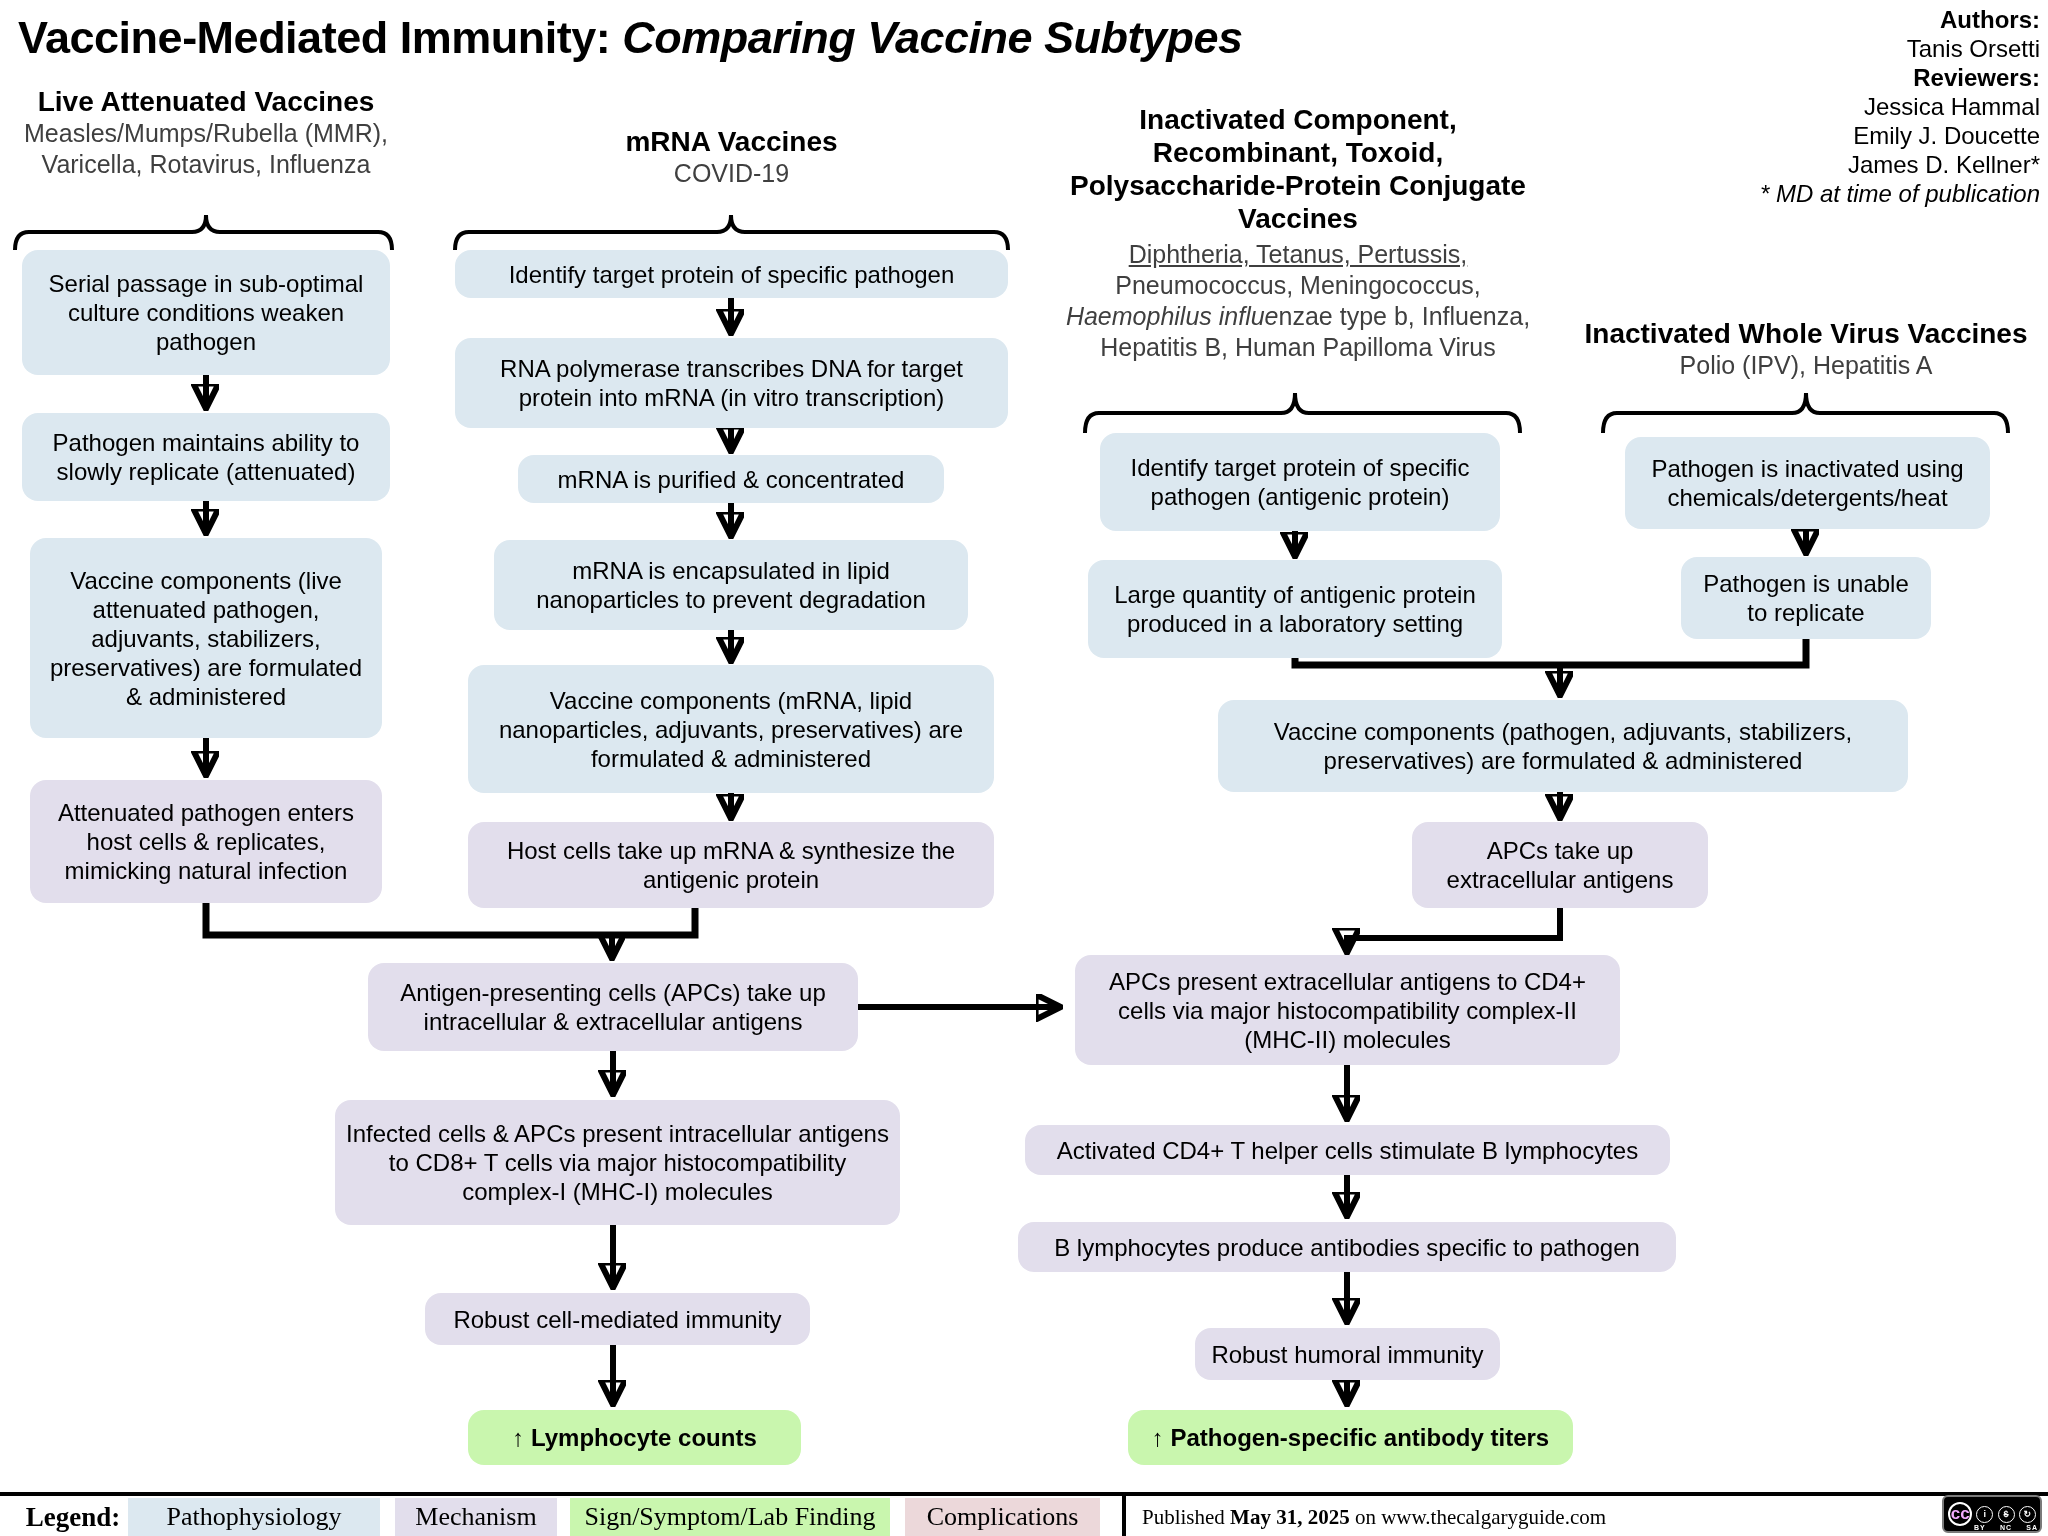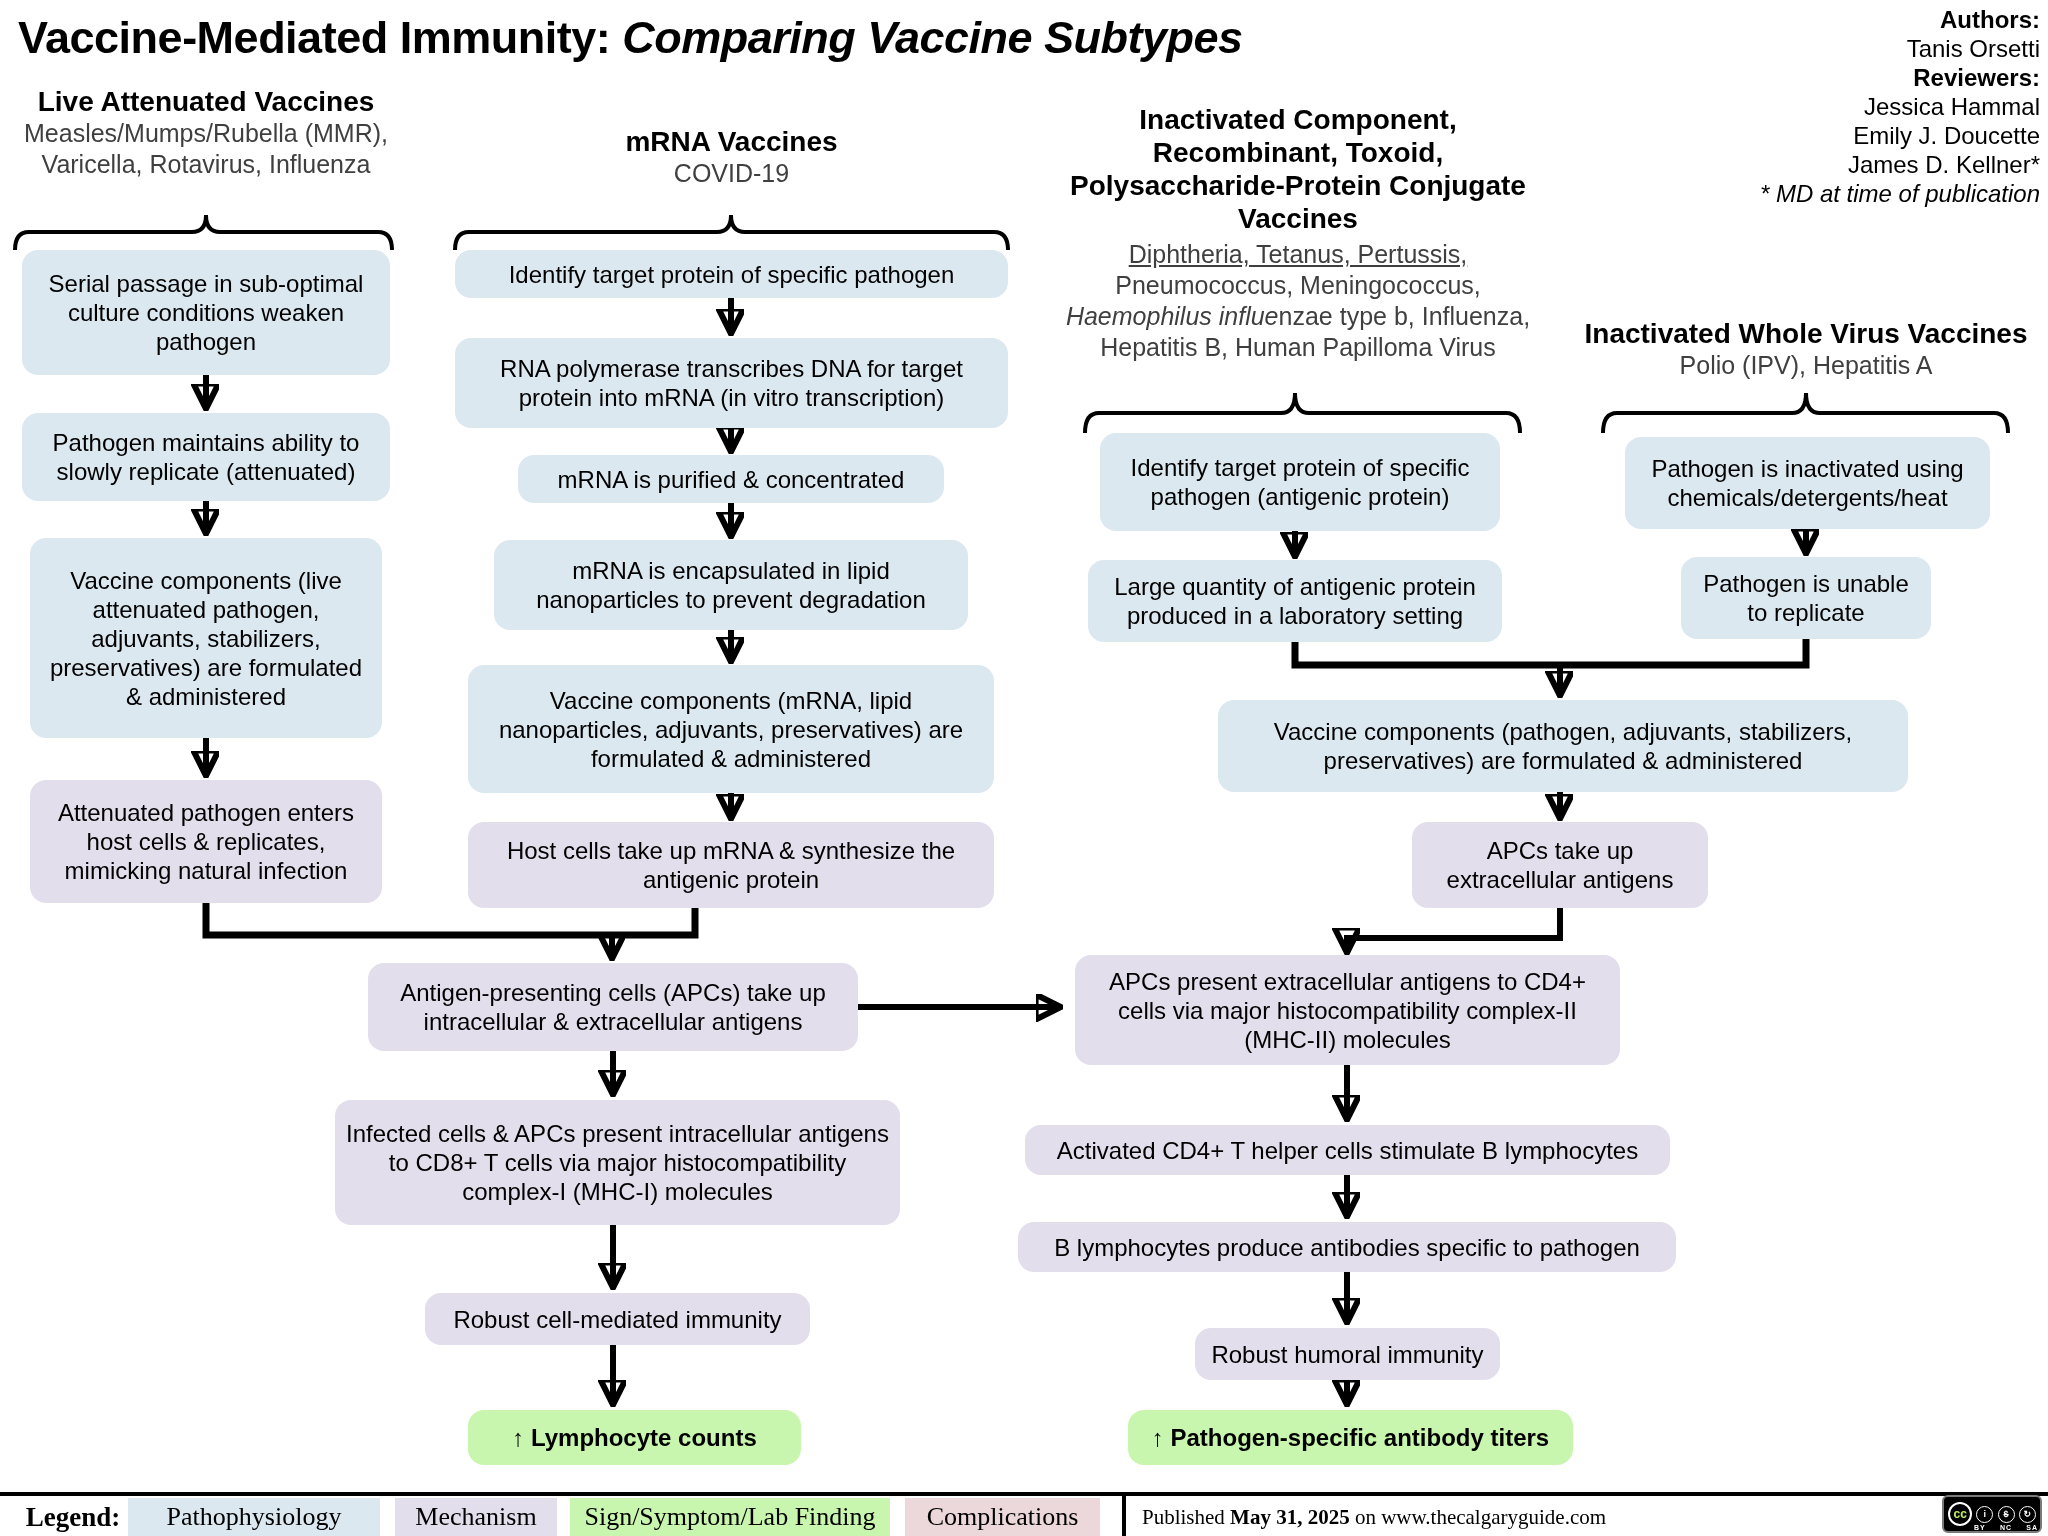--- a/index.html
+++ b/index.html
@@ -31,22 +31,22 @@
   }
   .lcell{position:absolute;top:2px;height:38px;display:flex;align-items:center;justify-content:center;
     font-size:26px;}
   .lgd-label{font-weight:bold;font-size:27px;}
   .pub{font-size:21px;white-space:nowrap;}
   .pub .b{font-weight:bold;}
   .ccbadge{
     position:absolute;left:1942px;top:1495px;width:100px;height:38px;background:#000;border:2px solid #7a7a7a;
     border-radius:6px;display:flex;align-items:center;justify-content:space-evenly;box-sizing:border-box;
   }
-  .cc-circ{width:24px;height:24px;border:2px solid #fff;border-radius:50%;color:#bef264;
-    display:flex;align-items:center;justify-content:center;font-size:12px;font-weight:bold;box-sizing:border-box;}
+  .cc-circ{width:24px;height:24px;border:2px solid #fff;border-radius:50%;color:#f0abfc;
+    display:flex;align-items:center;justify-content:center;font-size:17px;font-weight:bold;box-sizing:border-box;}
   .cc-mini{width:17px;height:17px;border:1.5px solid #fff;border-radius:50%;color:#fff;
     display:flex;align-items:center;justify-content:center;font-size:9px;font-weight:bold;box-sizing:border-box;}
   .cc-sub{position:absolute;bottom:0px;left:30px;right:2px;display:flex;justify-content:space-between;
     color:#fff;font-size:7px;font-weight:bold;letter-spacing:1px;}
   .strike{text-decoration:line-through;}
 </style>
 </head>
 <body>
 
 <div id="canvas">
@@ -144,21 +144,21 @@
   <div class="abs node mech" style="left:30px;top:780px;width:352px;height:123px;">Attenuated pathogen enters host cells &amp; replicates, mimicking natural infection</div>
 
   <div class="abs node patho" style="left:455px;top:250px;width:553px;height:48px;">Identify target protein of specific pathogen</div>
   <div class="abs node patho" style="left:455px;top:338px;width:553px;height:90px;">RNA polymerase transcribes DNA for target protein into mRNA (in vitro transcription)</div>
   <div class="abs node patho" style="left:518px;top:455px;width:426px;height:48px;">mRNA is purified &amp; concentrated</div>
   <div class="abs node patho" style="left:494px;top:540px;width:474px;height:90px;">mRNA is encapsulated in lipid nanoparticles to prevent degradation</div>
   <div class="abs node patho" style="left:468px;top:665px;width:526px;height:128px;">Vaccine components (mRNA, lipid nanoparticles, adjuvants, preservatives) are formulated &amp; administered</div>
   <div class="abs node mech" style="left:468px;top:822px;width:526px;height:86px;">Host cells take up mRNA &amp; synthesize the antigenic protein</div>
 
   <div class="abs node patho" style="left:1100px;top:433px;width:400px;height:98px;">Identify target protein of specific pathogen (antigenic protein)</div>
-  <div class="abs node patho" style="left:1088px;top:560px;width:414px;height:82px;">Large quantity of antigenic protein produced in a laboratory setting</div>
+  <div class="abs node patho" style="left:1088px;top:560px;width:414px;height:98px;">Large quantity of antigenic protein produced in a laboratory setting</div>
 
   <div class="abs node patho" style="left:1625px;top:437px;width:365px;height:92px;">Pathogen is inactivated using chemicals/detergents/heat</div>
   <div class="abs node patho" style="left:1681px;top:557px;width:250px;height:82px;">Pathogen is unable to replicate</div>
 
   <div class="abs node patho" style="left:1218px;top:700px;width:690px;height:92px;">Vaccine components (pathogen, adjuvants, stabilizers, preservatives) are formulated &amp; administered</div>
   <div class="abs node mech" style="left:1412px;top:822px;width:296px;height:86px;">APCs take up extracellular antigens</div>
 
   <div class="abs node mech" style="left:368px;top:963px;width:490px;height:88px;">Antigen-presenting cells (APCs) take up intracellular &amp; extracellular antigens</div>
   <div class="abs node mech" style="left:1075px;top:955px;width:545px;height:110px;">APCs present extracellular antigens to CD4+ cells via major histocompatibility complex-II (MHC-II) molecules</div>
   <div class="abs node mech" style="left:335px;top:1100px;width:565px;height:125px;">Infected cells &amp; APCs present intracellular antigens to CD8+ T cells via major histocompatibility complex-I (MHC-I) molecules</div>

